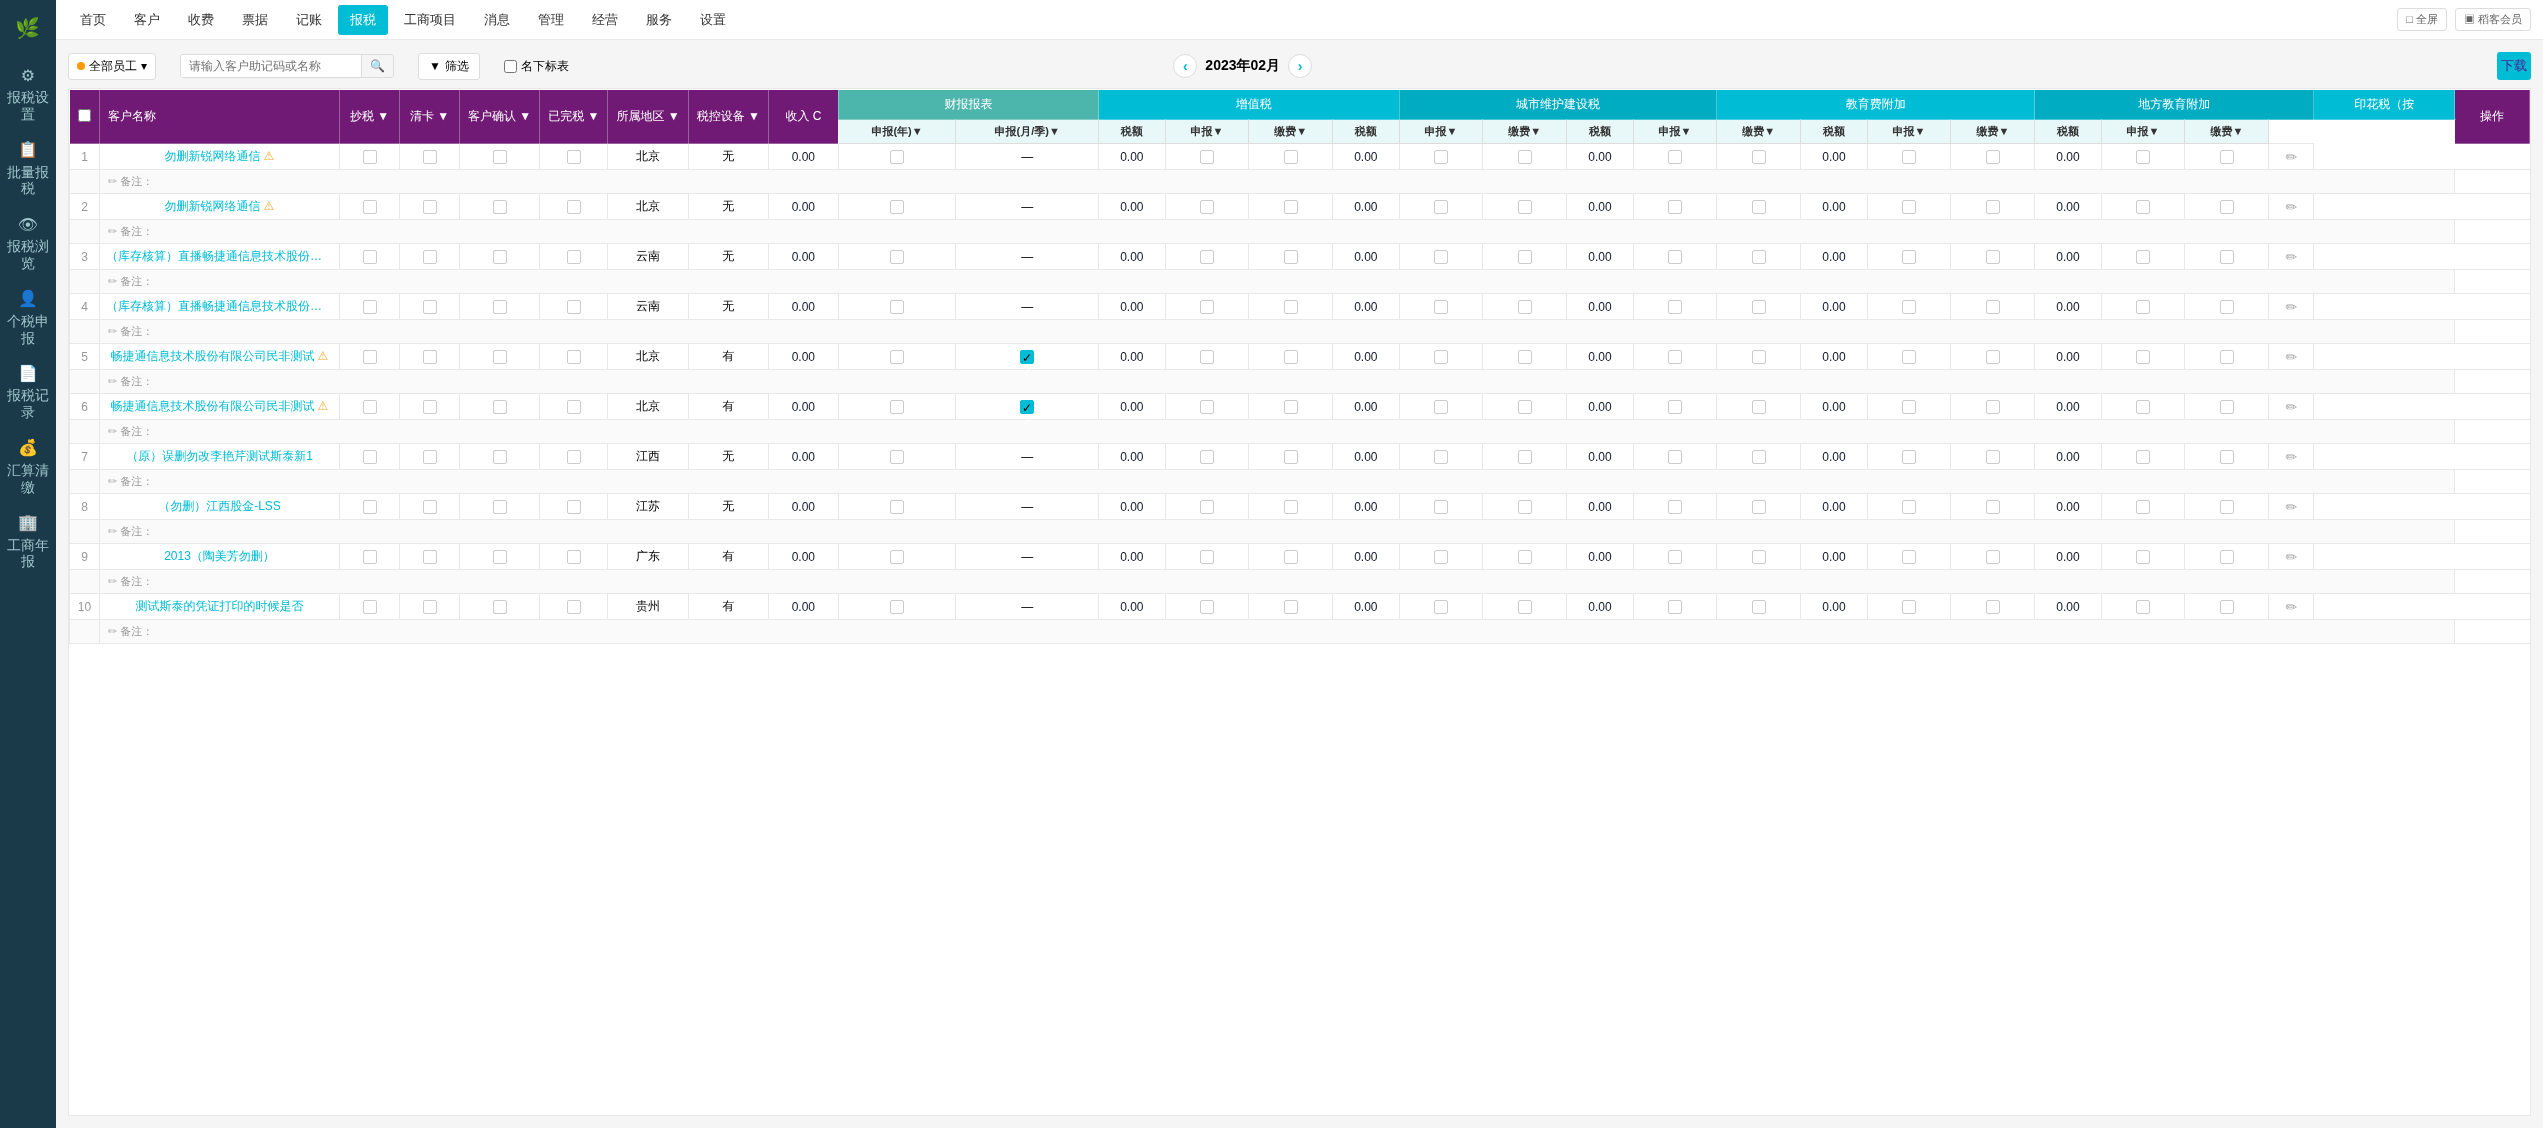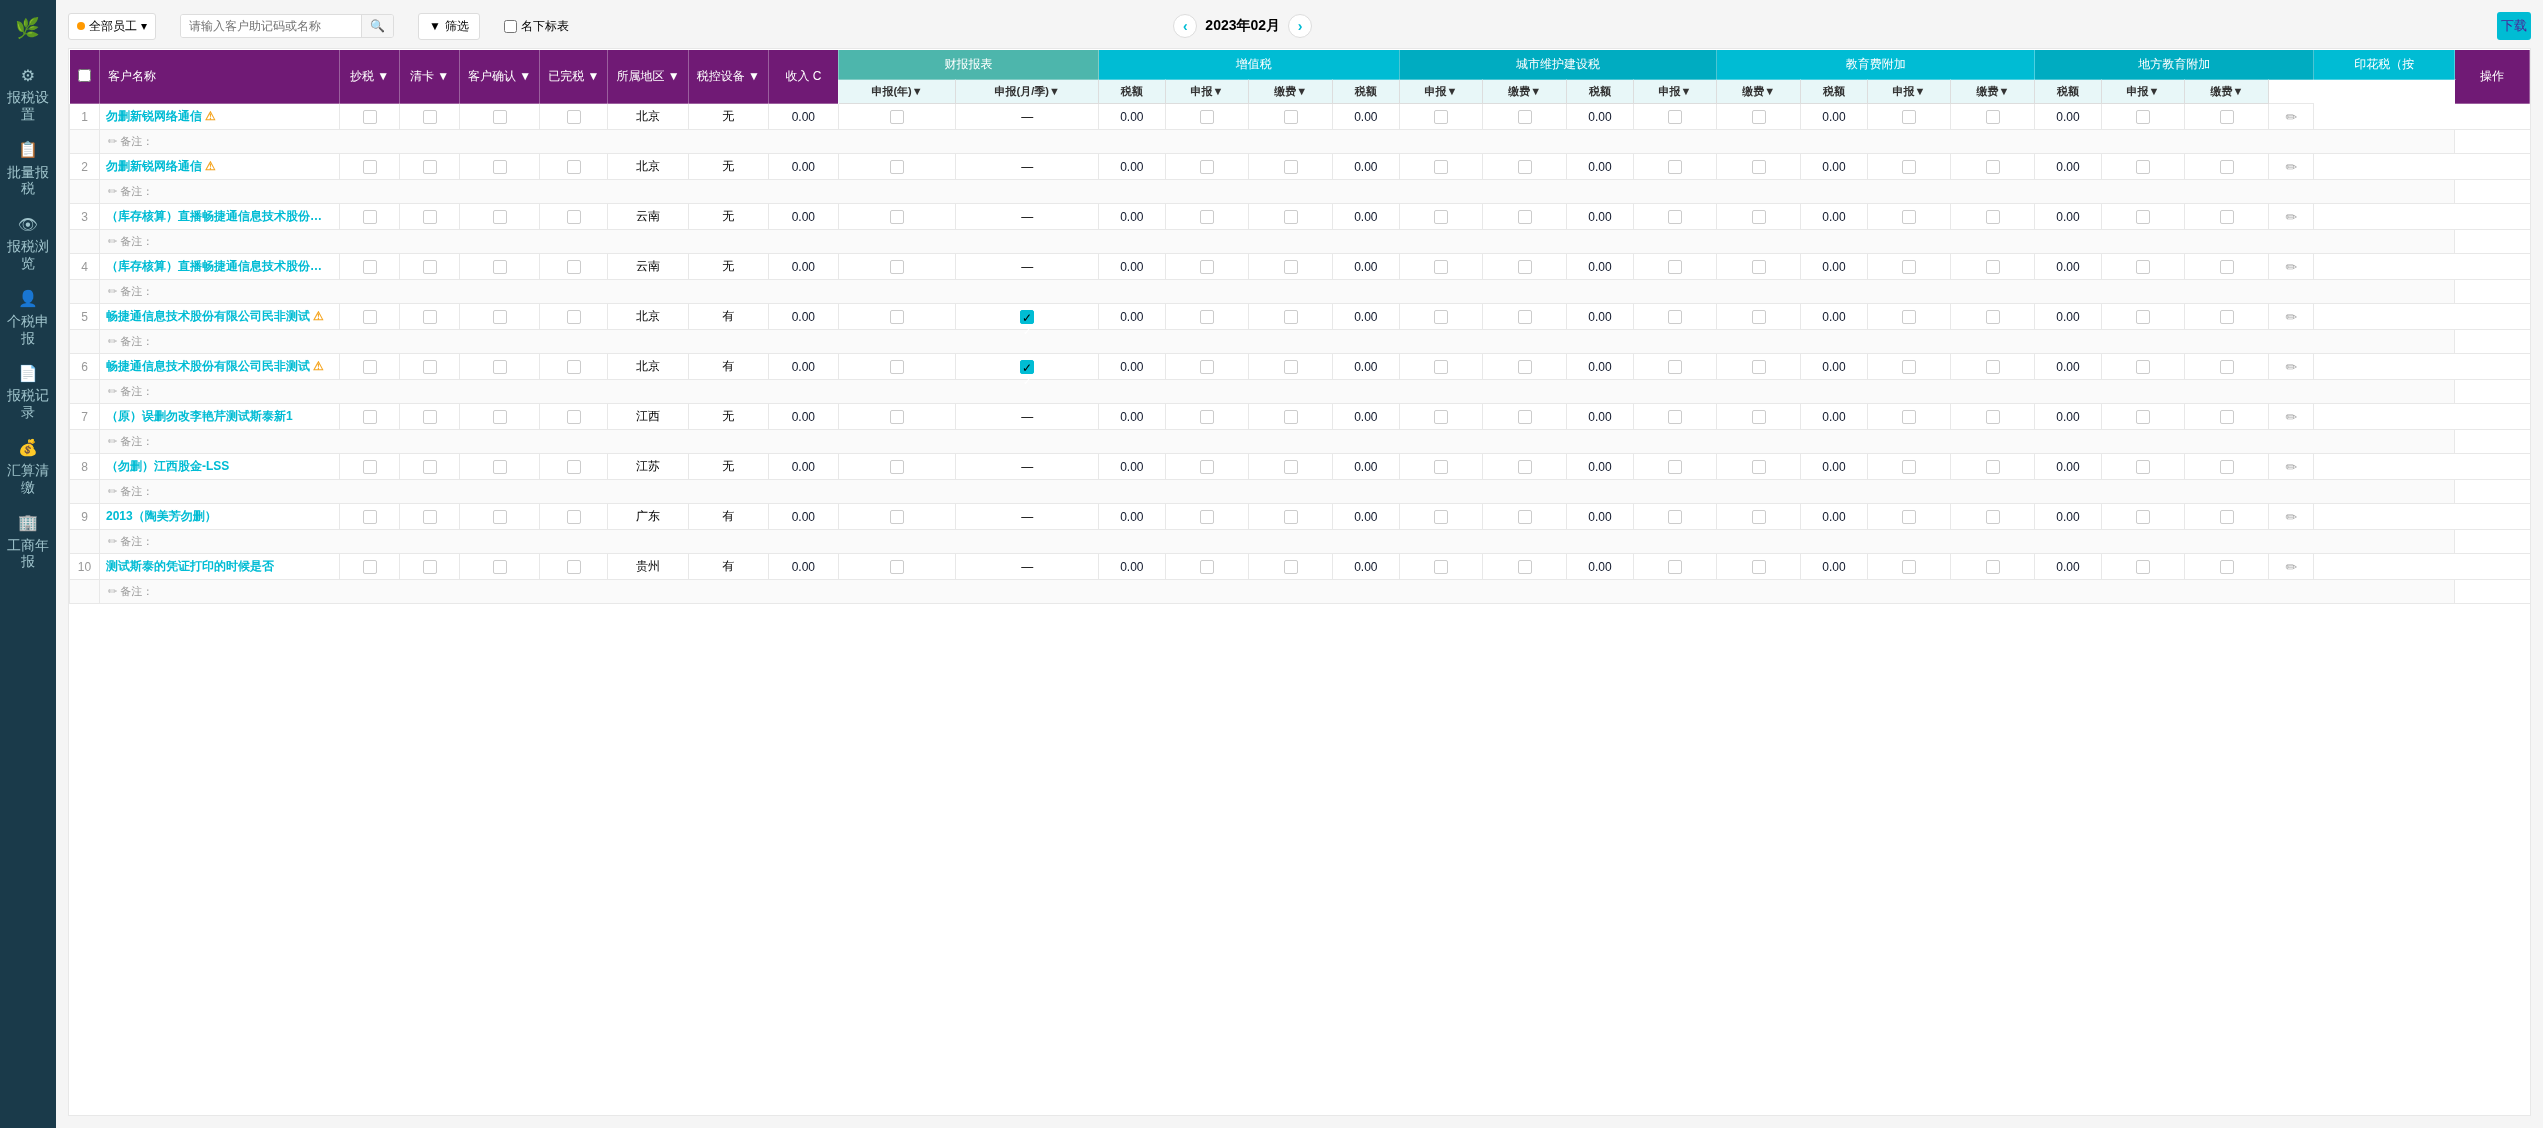--- a/index.html
+++ b/index.html
@@ -230,27 +230,26 @@
     tbody tr { border-bottom: 1px solid #e8e8e8; }
     tbody td {
       border: 1px solid #e8e8e8;
       padding: 4px 6px;
       font-size: 12px;
       text-align: center;
       vertical-align: middle;
       white-space: nowrap;
     }
     tbody td.name-cell {
-      text-align: left;
+      text-align: center;
       color: #00bcd4;
       cursor: pointer;
       max-width: 240px;
       overflow: hidden;
       text-overflow: ellipsis;
-      font-weight: bold;
     }
     .remark-row td {
       background: #fafafa;
       color: #999;
       font-size: 11px;
     }
     .remark-icon { color: #aaa; font-size: 11px; }
 
     .cb { 
       width: 14px; height: 14px; 
@@ -304,20 +303,38 @@
     <div class="sidebar-label">汇算清缴</div>
   </div>
   <div class="sidebar-item">
     <div class="sidebar-icon">🏢</div>
     <div class="sidebar-label">工商年报</div>
   </div>
 </div>
 
 <div class="main-area">
 
+  <div class="top-nav">
+    <div class="nav-item">首页</div>
+    <div class="nav-item">客户</div>
+    <div class="nav-item">收费</div>
+    <div class="nav-item">票据</div>
+    <div class="nav-item">记账</div>
+    <div class="nav-item active">报税</div>
+    <div class="nav-item">工商项目</div>
+    <div class="nav-item">消息</div>
+    <div class="nav-item">管理</div>
+    <div class="nav-item">经营</div>
+    <div class="nav-item">服务</div>
+    <div class="nav-item">设置</div>
+    <div class="top-nav-right">
+      <div class="btn-fullscreen">□ 全屏</div>
+      <div class="btn-member">▣ 稻客会员</div>
+    </div>
+  </div>
 
   <div class="page-content">
     <div class="content-main">
 
       <div class="toolbar">
         <div class="employee-selector">
           <span class="dot"></span>
           <span>全部员工</span>
           <span>▾</span>
         </div>

